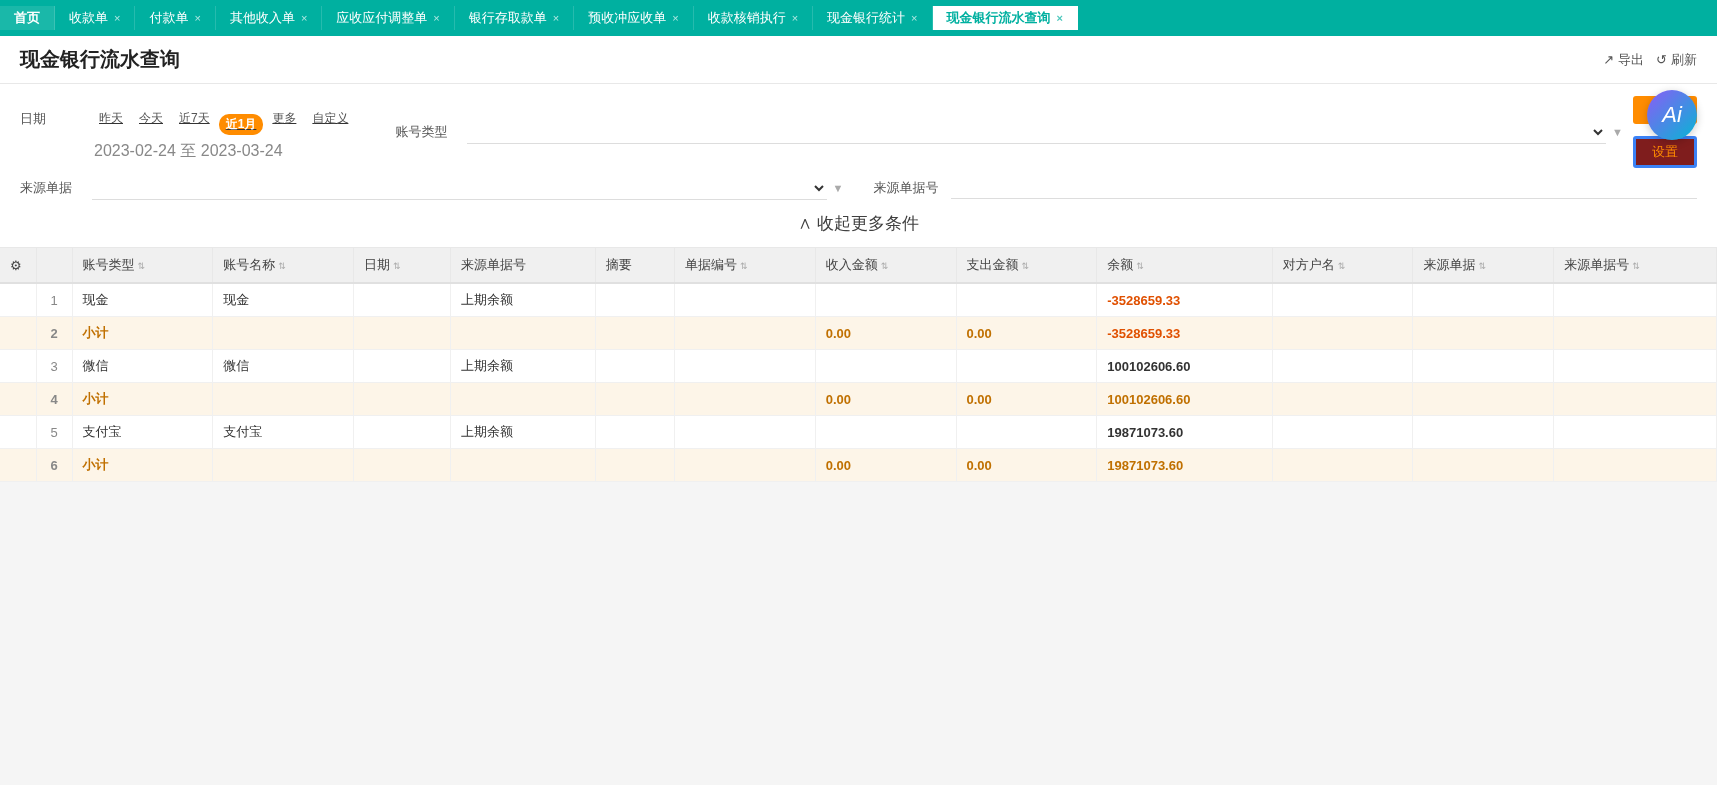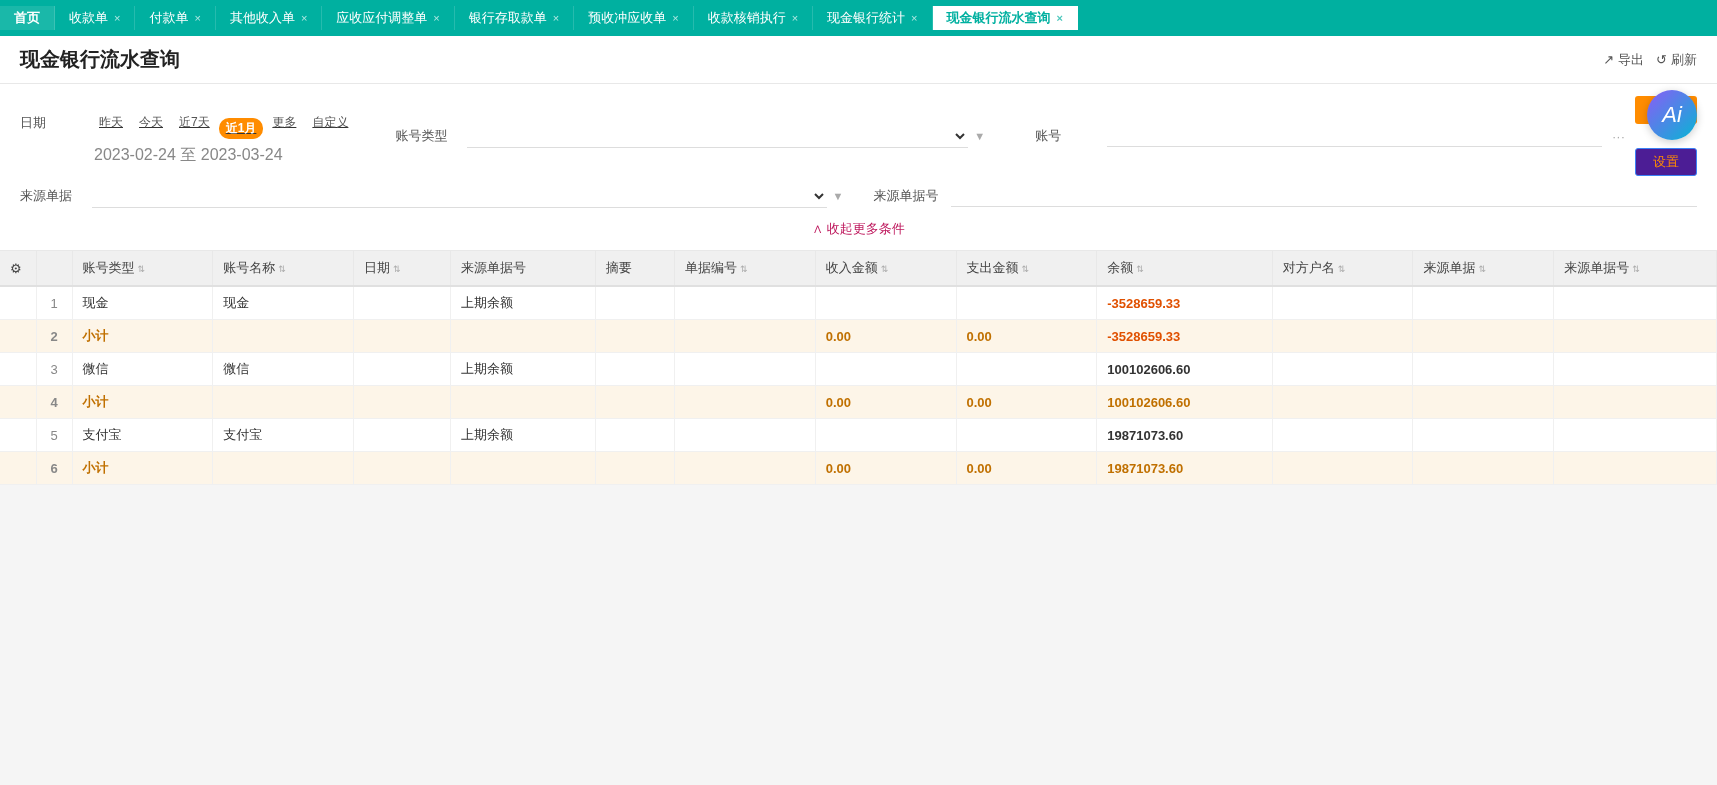--- a/index.html
+++ b/index.html
@@ -154,40 +154,40 @@
       background: #ff8c00;
       color: #fff;
       border: none;
       border-radius: 3px;
       padding: 5px 18px;
       cursor: pointer;
       font-size: 13px;
       font-weight: bold;
     }
     .settings-btn {
-      background: #4c1d95;
+      background: #7f1d1d;
       color: #ff8c00;
-      border: 1px solid #3b82f6;
+      border: 3px solid #3b82f6;
       border-radius: 3px;
       padding: 4px 16px;
       cursor: pointer;
       font-size: 13px;
-      margin-top: 20px;
+      margin-top: 8px;
     }
     .action-col {
       display: flex;
       flex-direction: column;
       gap: 4px;
       margin-left: 10px;
     }
     .collapse-bar {
       text-align: center;
       padding: 4px 0 4px 0;
-      color: #be185d;
-      font-size: 13px;
+      color: #404040;
+      font-size: 17px;
       cursor: pointer;
     }
 
     
     .table-container {
       background: #fff;
       margin: 0;
       overflow-x: auto;
     }
     table {
@@ -318,25 +318,20 @@
       <div class="filter-group">
         <span class="filter-label">账号类型</span>
         <select class="filter-select">
           <option value=""></option>
           <option value="cash">现金</option>
           <option value="wechat">微信</option>
           <option value="alipay">支付宝</option>
         </select>
         <span style="color:#aaa; font-size:11px;">▼</span>
       </div>
-      <div class="filter-group" style="margin-left:40px;">
-        <span class="filter-label">账号</span>
-        <input class="filter-input" type="text" value="" style="min-width: 200px;">
-        <span class="more-btn">···</span>
-      </div>
     </div>
     <div class="action-col">
       <button class="query-btn">查询</button>
       <button class="settings-btn">设置</button>
     </div>
   </div>
   <div class="filter-row">
     <div class="filter-group">
       <span class="filter-label">来源单据</span>
       <select class="filter-select" style="min-width:300px;">

